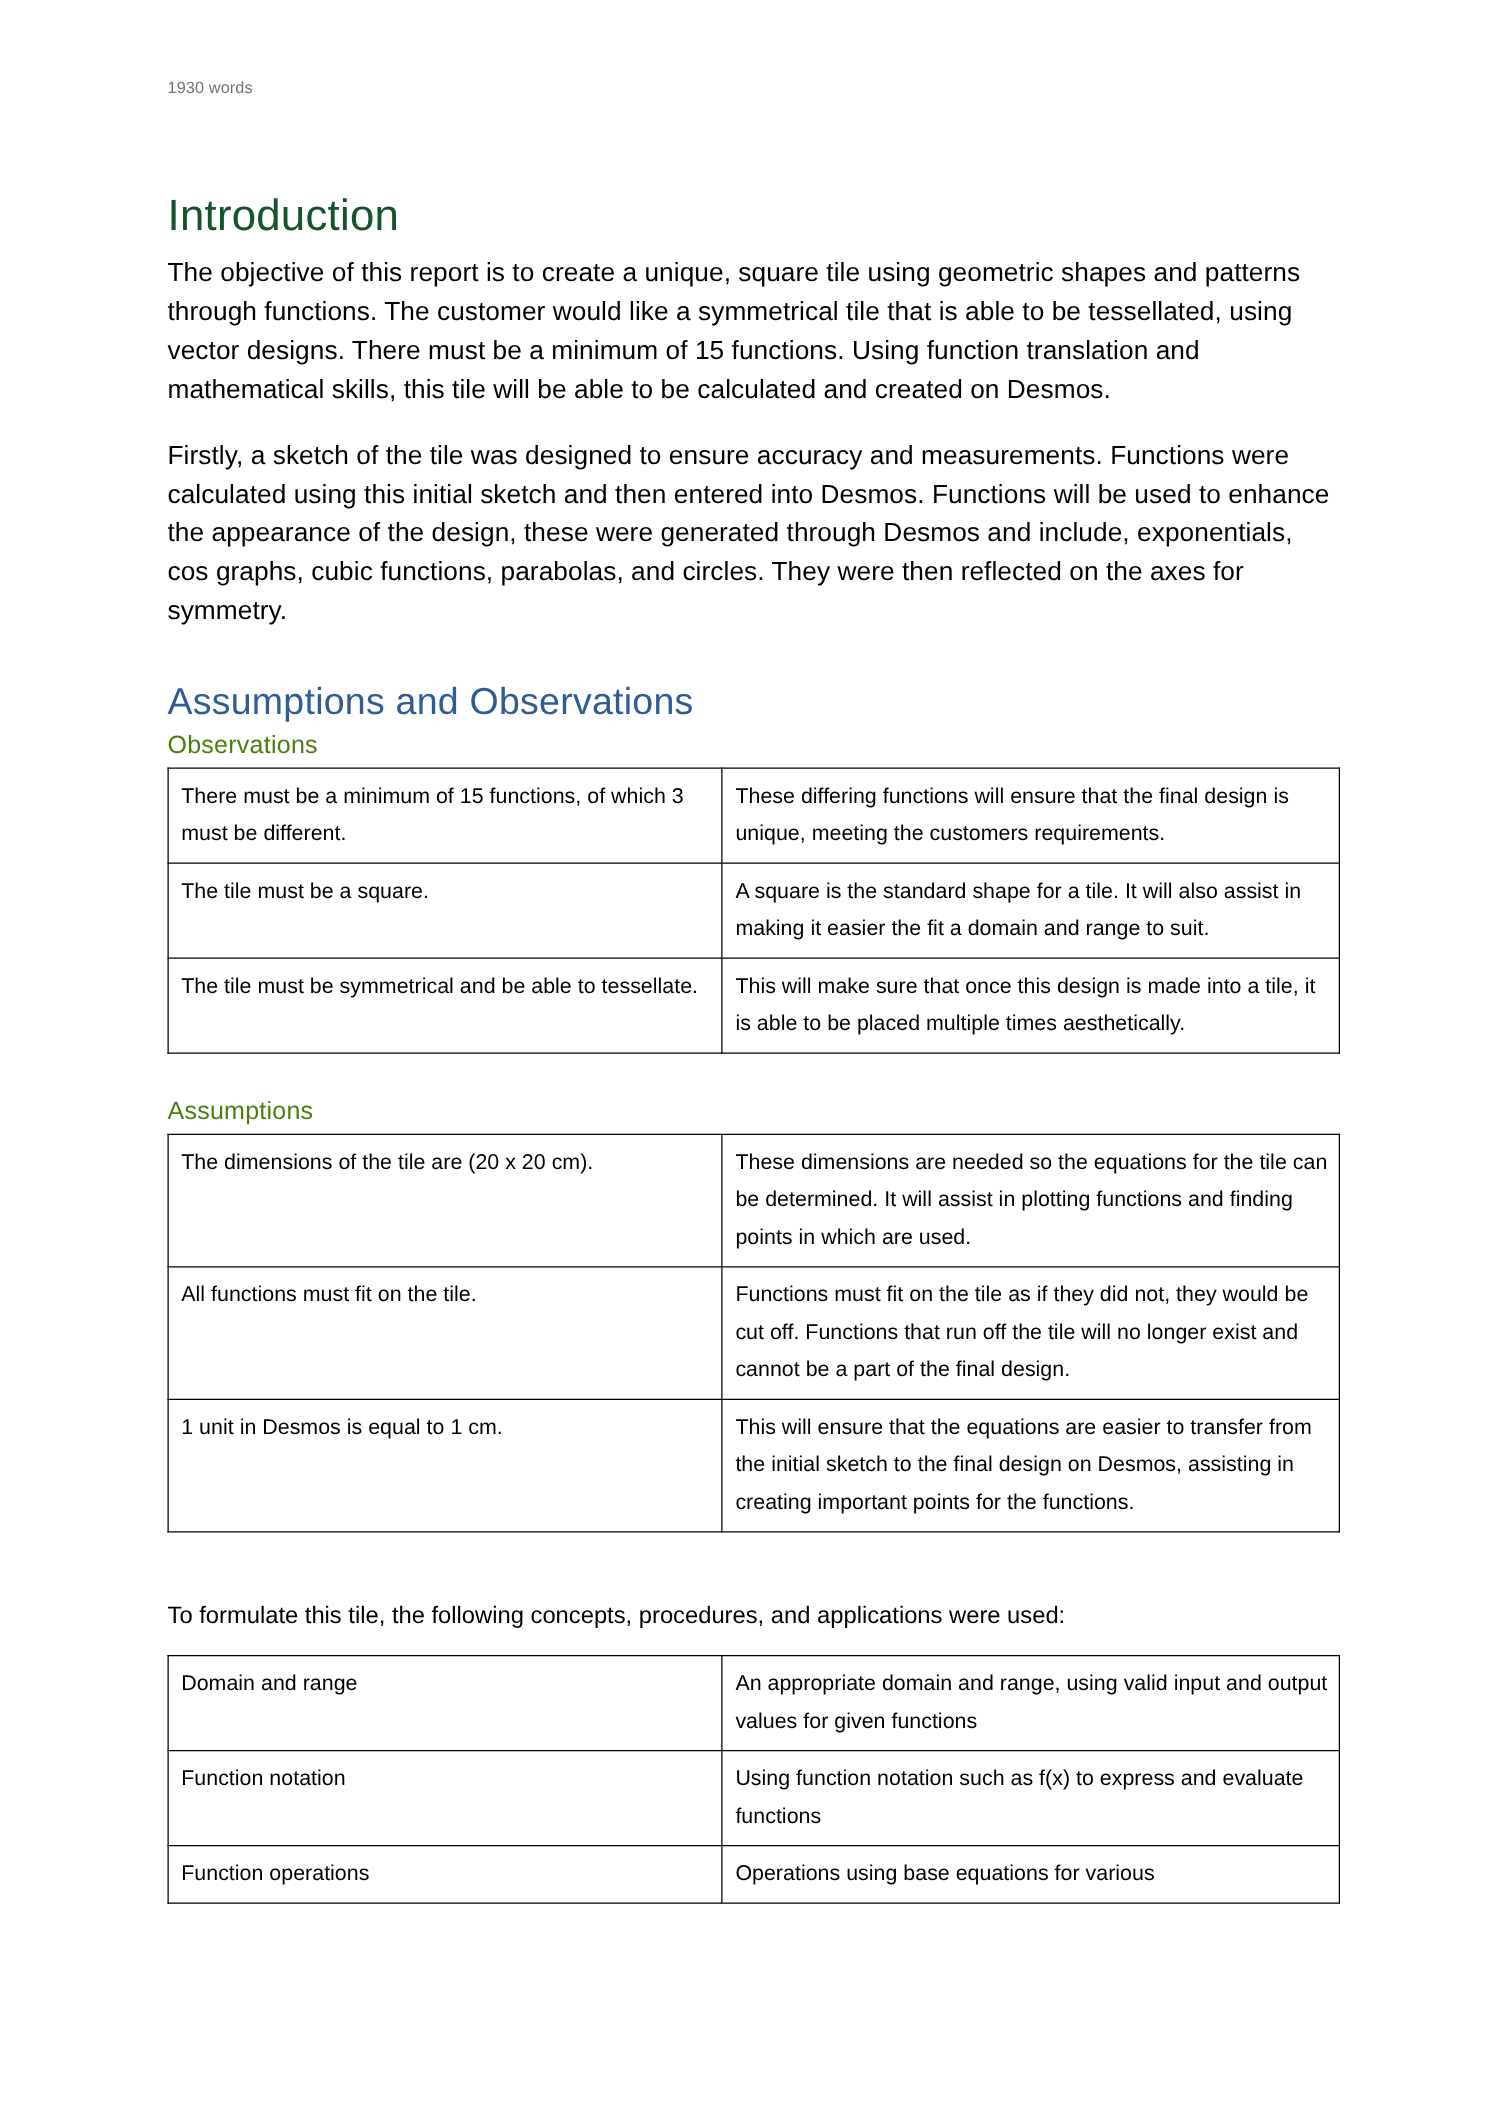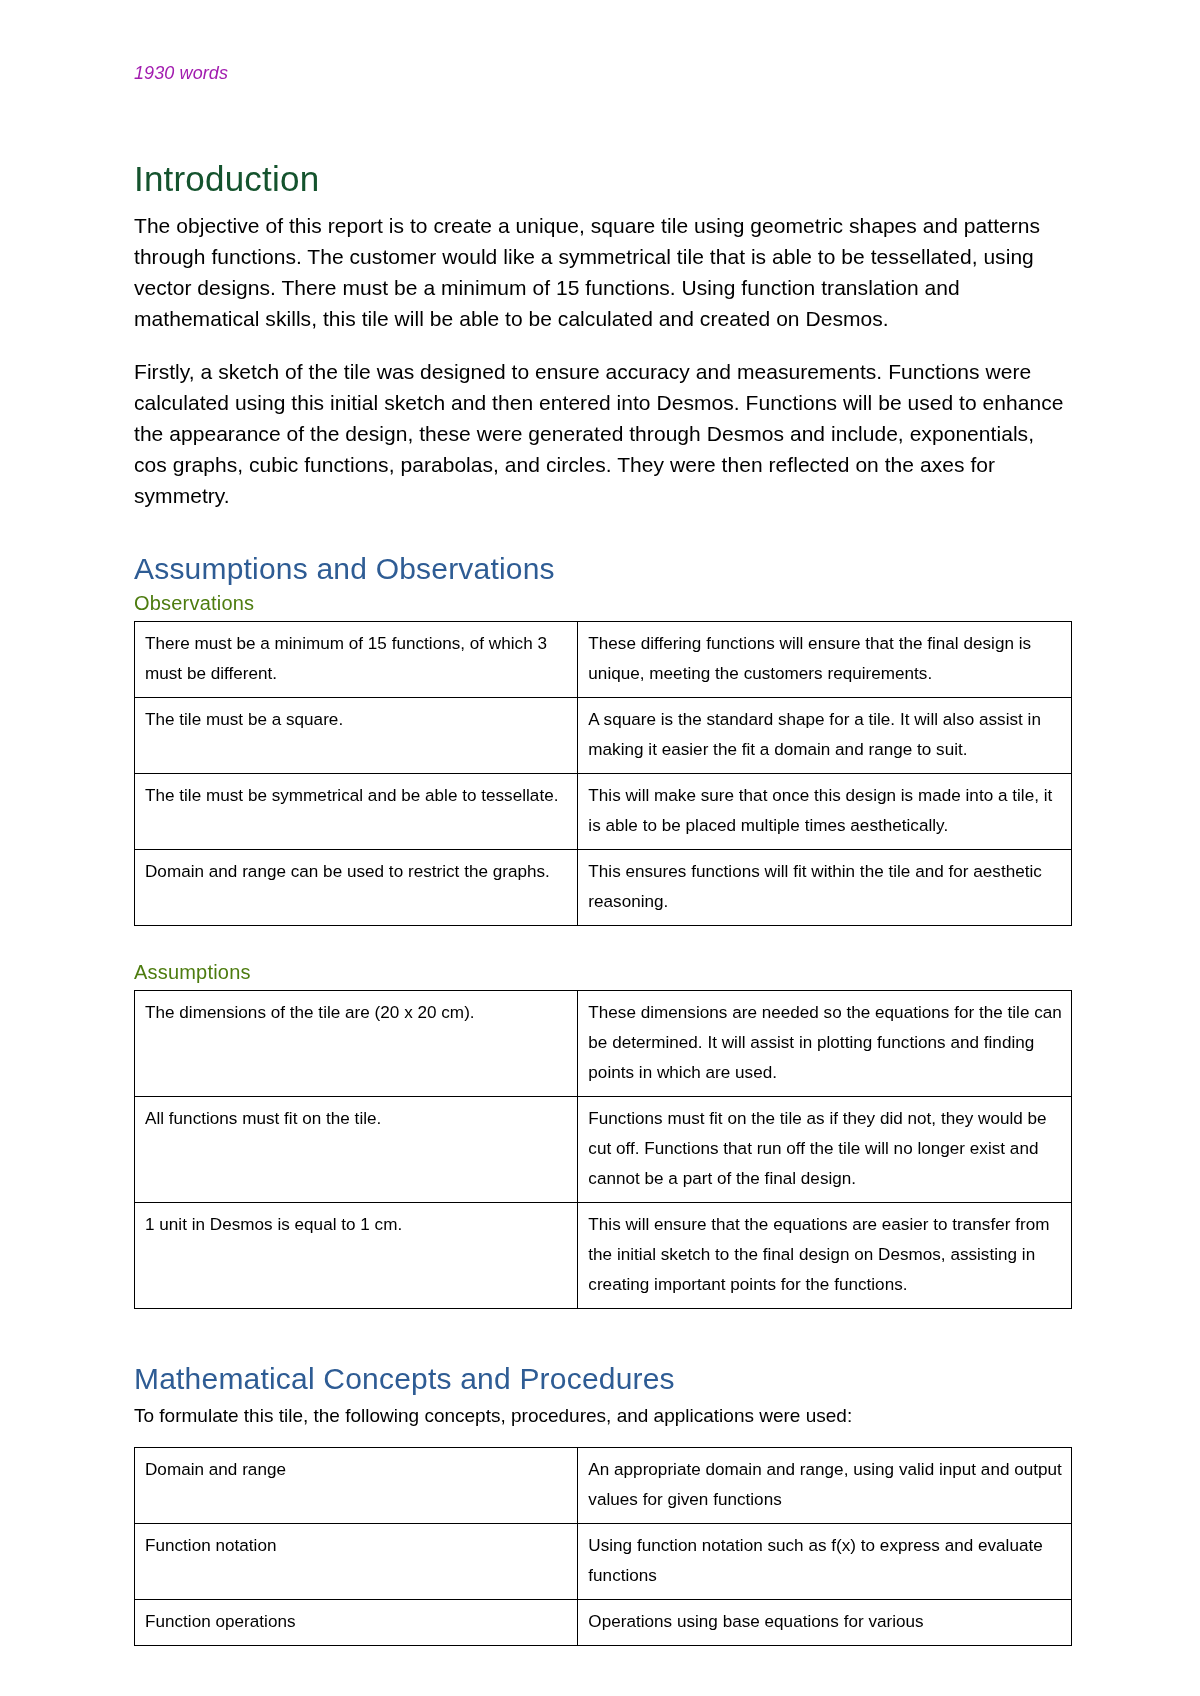--- a/index.html
+++ b/index.html
@@ -14,26 +14,25 @@
   .page {
     position: relative;
     width: 1200px;
     height: 1696px;
     background: #ffffff;
     box-sizing: border-box;
     padding: 62px 128px 0 134px;
     overflow: hidden;
   }
   .wordcount {
-    font-size: 18px;
+    font-size: 13px;
     line-height: 1.3;
-    color: #a21caf;
+    color: #737373;
     margin: 0 0 74px 0;
     letter-spacing: 0.1px;
-    font-style: italic;
   }
   h1.h1 {
     font-size: 35px;
     font-weight: 400;
     color: #14532d;
     margin: 0 0 10px 0;
     line-height: 1.15;
     letter-spacing: 0.2px;
   }
   h2.h2 {
@@ -112,24 +111,20 @@
         <td class="right-col">These differing functions will ensure that the final design is unique, meeting the customers requirements.</td>
       </tr>
       <tr>
         <td class="left-col">The tile must be a square.</td>
         <td class="right-col">A square is the standard shape for a tile. It will also assist in making it easier the fit a domain and range to suit.</td>
       </tr>
       <tr>
         <td class="left-col">The tile must be symmetrical and be able to tessellate.</td>
         <td class="right-col">This will make sure that once this design is made into a tile, it is able to be placed multiple times aesthetically.</td>
       </tr>
-      <tr>
-        <td class="left-col">Domain and range can be used to restrict the graphs.</td>
-        <td class="right-col">This ensures functions will fit within the tile and for aesthetic reasoning.</td>
-      </tr>
     </tbody>
   </table>
 
   <div class="spacer-md"></div>
 
   <h3 class="h3">Assumptions</h3>
 
   <table class="doc-table">
     <tbody>
       <tr>
@@ -142,21 +137,20 @@
       </tr>
       <tr>
         <td class="left-col">1 unit in Desmos is equal to 1 cm.</td>
         <td class="right-col">This will ensure that the equations are easier to transfer from the initial sketch to the final design on Desmos, assisting in creating important points for the functions.</td>
       </tr>
     </tbody>
   </table>
 
   <div class="spacer-lg"></div>
 
-  <h2 class="h2">Mathematical Concepts and Procedures</h2>
 
   <p class="section-intro">To formulate this tile, the following concepts, procedures, and applications were used:</p>
 
   <table class="doc-table">
     <tbody>
       <tr>
         <td class="left-col">Domain and range</td>
         <td class="right-col">An appropriate domain and range, using valid input and output values for given functions</td>
       </tr>
       <tr>

